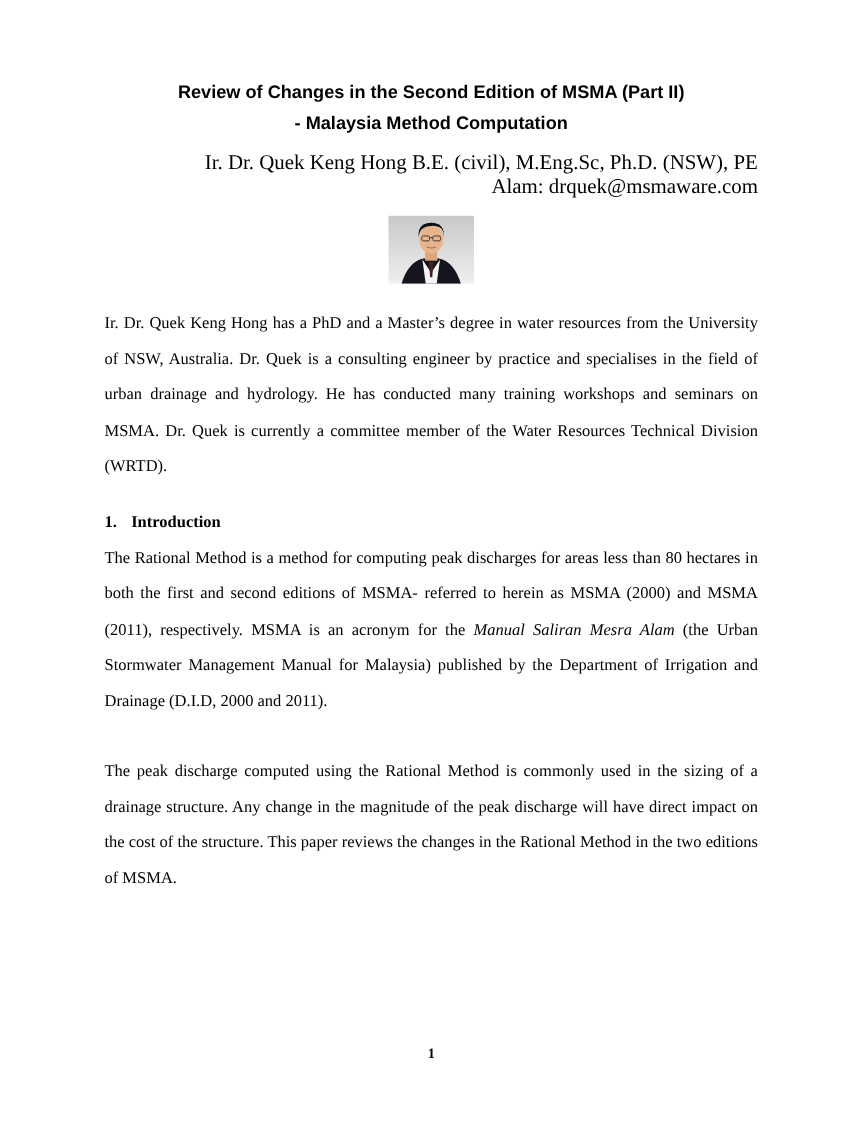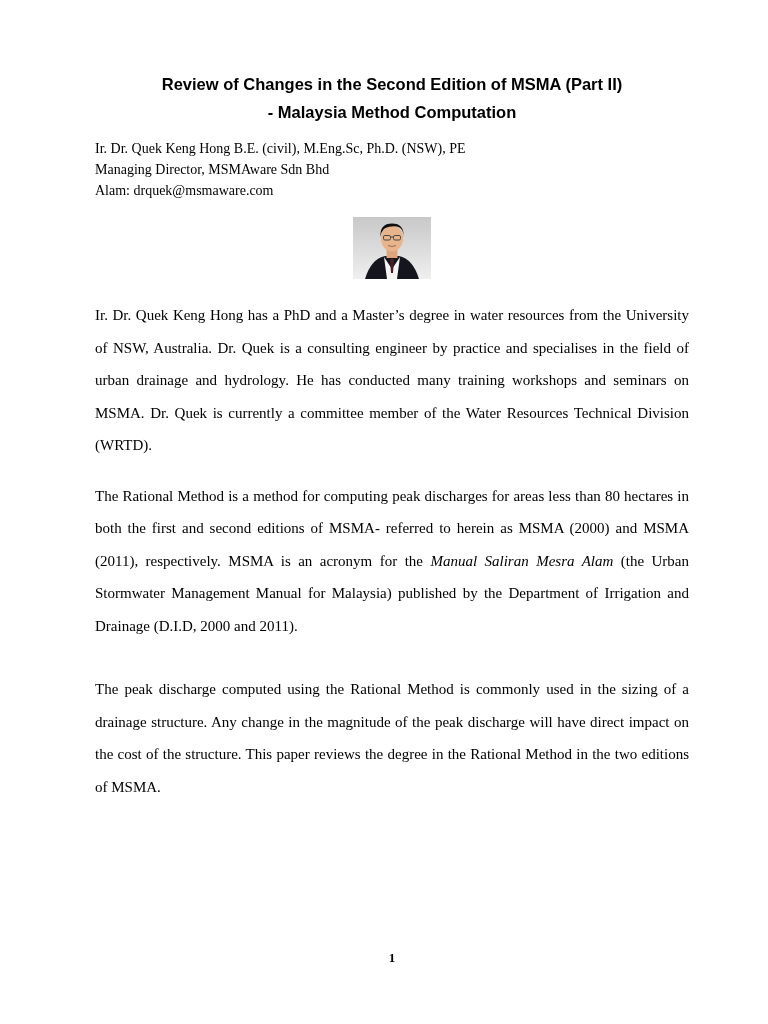--- a/index.html
+++ b/index.html
@@ -25,22 +25,22 @@
   }
   .doc-title {
     text-align: center;
     font-family: "Liberation Sans", sans-serif;
     font-weight: bold;
     font-size: 16.5px;
     line-height: 28px;
     margin: 0 0 12px 0;
   }
   .author-block {
-    text-align: left;
-    font-size: 14px;
+    text-align: right;
+    font-size: 19px;
     line-height: 21px;
     margin-bottom: 16px;
   }
   .photo-wrap {
     text-align: center;
     margin-bottom: 20px;
   }
   .photo {
     display: inline-block;
     width: 78px;
@@ -79,21 +79,20 @@
 <div class="page">
   <div class="content">
 
     <h1 class="doc-title">
       <div>Review of Changes in the Second Edition of MSMA (Part II)</div>
       <div>- Malaysia Method Computation</div>
     </h1>
 
     <div class="author-block">
       <div>Ir. Dr. Quek Keng Hong B.E. (civil), M.Eng.Sc, Ph.D. (NSW), PE</div>
-      <div>Managing Director, MSMAware Sdn Bhd</div>
       <div>Alam: drquek@msmaware.com</div>
     </div>
 
     <div class="photo-wrap">
       <span class="photo">
         <svg viewBox="0 0 78 62" width="78" height="62">
           <defs>
             <linearGradient id="bgGrad" x1="0" y1="0" x2="0" y2="1">
               <stop offset="0" stop-color="#c8c8c8"></stop>
               <stop offset="1" stop-color="#efefef"></stop>
@@ -117,23 +116,26 @@
           <rect x="40.5" y="18.5" width="7" height="4.5" rx="1.4" fill="none" stroke="#3a3a3a" stroke-width="0.9"></rect>
           <line x1="37.5" y1="20" x2="40.5" y2="20" stroke="#3a3a3a" stroke-width="0.9"></line>
 
           <path d="M35,28.5 Q39,30.5 43,28.5" fill="none" stroke="#9c6b4c" stroke-width="1"></path>
         </svg>
       </span>
     </div>
 
     <p class="bio">Ir. Dr. Quek Keng Hong has a PhD and a Master’s degree in water resources from the University of NSW, Australia. Dr. Quek is a consulting engineer by practice and specialises in the field of urban drainage and hydrology. He has conducted many training workshops and seminars on MSMA. Dr. Quek is currently a committee member of the Water Resources Technical Division (WRTD).</p>
 
+    <div class="section-heading">
+      <span class="num">1.</span><span>Introduction</span>
+    </div>
 
     <p class="para"><span>The Rational Method is a method for computing peak discharges for areas less than 80 hectares in both the first and second editions of MSMA- referred to herein as MSMA (2000) and MSMA (2011), respectively. MSMA is an acronym for the </span><span style="font-style: italic;">Manual Saliran Mesra Alam</span><span> (the Urban Stormwater Management Manual for Malaysia) published by the Department of Irrigation and Drainage (D.I.D, 2000 and 2011).</span></p>
 
     <div class="para-gap"></div>
 
-    <p class="para">The peak discharge computed using the Rational Method is commonly used in the sizing of a drainage structure. Any change in the magnitude of the peak discharge will have direct impact on the cost of the structure. This paper reviews the degree in the Rational Method in the two editions of MSMA.</p>
+    <p class="para">The peak discharge computed using the Rational Method is commonly used in the sizing of a drainage structure. Any change in the magnitude of the peak discharge will have direct impact on the cost of the structure. This paper reviews the changes in the Rational Method in the two editions of MSMA.</p>
 
   </div>
 
   <div class="page-number">1</div>
 </div>
 
 </body></html>

